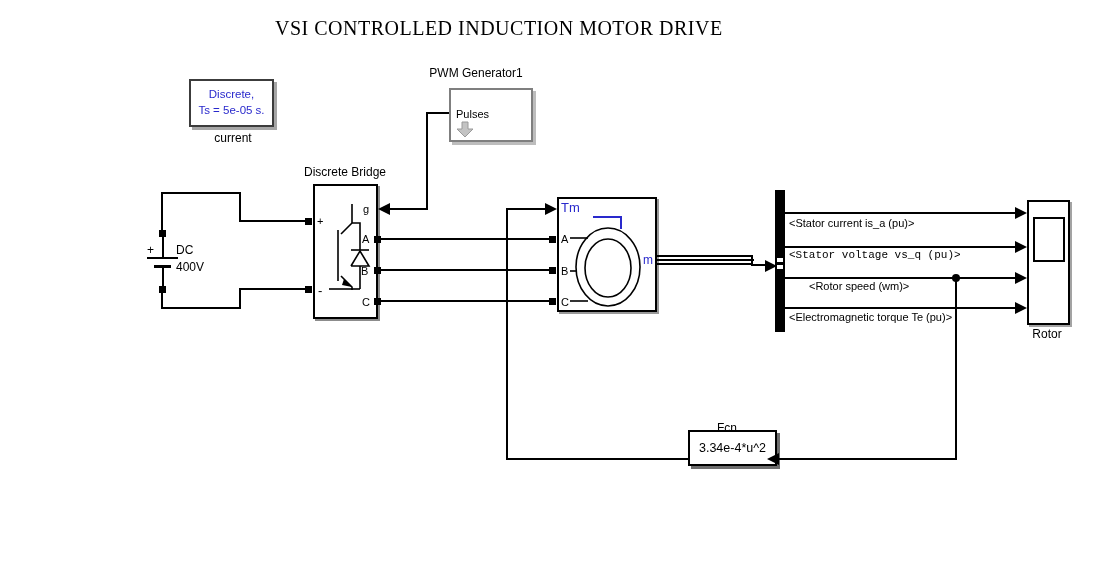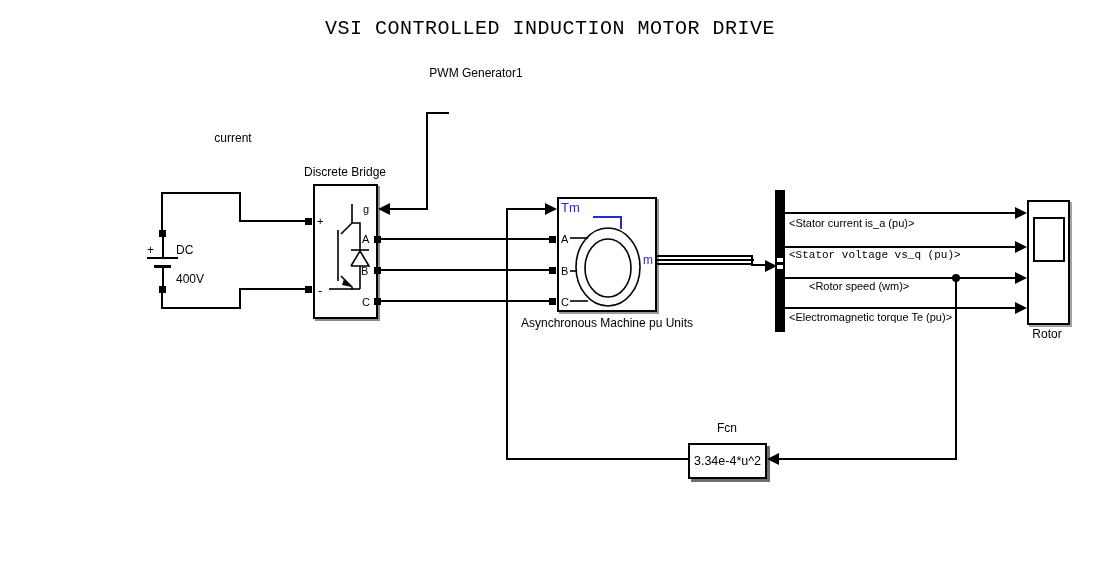--- a/index.html
+++ b/index.html
@@ -2,22 +2,22 @@
 <html><head>
 <meta charset="utf-8">
 <style>
   html,body{margin:0;padding:0;background:#fff;}
   #canvas{
     position:relative;width:1119px;height:563px;background:#fff;overflow:hidden;
     font-family:"Liberation Sans","DejaVu Sans",sans-serif;color:#000;
   }
   .abs{position:absolute;}
   .title{
-    font-family:Liberation Mono, monospace;
-    font-size:20px;letter-spacing:.5px;text-align:right;white-space:nowrap;
+    font-family:Liberation Serif, serif;
+    font-size:20px;letter-spacing:.5px;text-align:left;white-space:nowrap;
   }
   .blk{position:absolute;background:#fff;box-sizing:border-box;}
   .blk-label{position:absolute;font-size:12px;text-align:center;white-space:nowrap;}
   .w{position:absolute;background:#000;}
   .wh{height:2px;}
   .wv{width:2px;}
   .busline{position:absolute;background:#000;height:1.5px;}
   .port{position:absolute;width:7px;height:7px;background:#000;}
   .arr-r{position:absolute;width:0;height:0;border-top:6px solid transparent;border-bottom:6px solid transparent;border-left:12px solid #000;}
   .arr-l{position:absolute;width:0;height:0;border-top:6px solid transparent;border-bottom:6px solid transparent;border-right:12px solid #000;}
@@ -37,32 +37,42 @@
   .bussq{position:absolute;background:#fff;border:1px solid #000;box-sizing:border-box;}
   svg{display:block;}
 </style>
 </head>
 <body>
 
 <div id="canvas">
 
   <div class="abs title" style="left:275px;top:17px;width:500px;">VSI CONTROLLED INDUCTION MOTOR DRIVE</div>
 
+  <div class="blk pg" style="left:189px;top:79px;width:85px;height:48px;">
+    <span class="blue">Discrete,</span>
+    <span class="blue">Ts = 5e-05 s.</span>
+  </div>
   <div class="blk-label" style="left:158px;top:131px;width:150px;">current</div>
 
   <div class="blk-label" style="left:396px;top:66px;width:160px;">PWM Generator1</div>
+  <div class="blk pwm" style="left:449px;top:88px;width:84px;height:54px;">
+    <span class="ptxt" style="left:5px;top:19px;">Pulses</span>
+    <svg class="abs" style="left:6px;top:31px;" width="17" height="17" viewBox="0 0 17 17">
+      <polygon points="5,1 11,1 11,8 16,8 8,16 0,8 5,8" fill="#c3c3c3" stroke="#9a9a9a" stroke-width="1"></polygon>
+    </svg>
+  </div>
 
   <div>
     <span class="ptxt" style="left:147px;top:244px;font-size:12px;">+</span>
     <div class="w" style="left:147px;top:257px;width:31px;height:2px;"></div>
     <div class="w" style="left:154px;top:265px;width:17px;height:3px;"></div>
     <div class="w wv" style="left:162px;top:237px;height:21px;"></div>
     <div class="w wv" style="left:162px;top:268px;height:18px;"></div>
     <div class="ptxt" style="left:176px;top:244px;font-size:12px;">DC</div>
-    <div class="ptxt" style="left:176px;top:261px;font-size:12px;margin-top:12px;">400V</div>
+    <div class="ptxt" style="left:176px;top:261px;font-size:12px;">400V</div>
     <div class="port" style="left:159px;top:230px;"></div>
     <div class="port" style="left:159px;top:286px;"></div>
   </div>
 
   <div class="blk-label" style="left:265px;top:165px;width:160px;">Discrete Bridge</div>
   <div class="blk bridge" style="left:313px;top:184px;width:65px;height:135px;"></div>
   <svg class="abs" style="left:313px;top:184px;pointer-events:none;" width="65" height="135" viewBox="0 0 65 135">
     <g stroke="#000" stroke-width="1.6" fill="none">
       <path d="M39,20 V39 H47 V66"></path>
       <path d="M39,39 L28,50"></path>
@@ -98,41 +108,40 @@
     </g>
     <g stroke="#2929cc" stroke-width="2" fill="none">
       <path d="M36,20 H64 V32"></path>
     </g>
   </svg>
   <span class="ptxt blue" style="left:561px;top:201px;font-size:13px;">Tm</span>
   <span class="ptxt" style="left:561px;top:234px;">A</span>
   <span class="ptxt" style="left:561px;top:266px;">B</span>
   <span class="ptxt" style="left:561px;top:297px;">C</span>
   <span class="ptxt blue" style="left:643px;top:254px;font-size:12px;">m</span>
-  <div class="blk-label" style="left:487px;top:316px;width:240px;">Asynchronous Machine pu Units</div>
   <div class="port" style="left:549px;top:236px;"></div>
   <div class="port" style="left:549px;top:267px;"></div>
   <div class="port" style="left:549px;top:298px;"></div>
 
   <div class="busbar" style="left:775px;top:190px;width:10px;height:142px;"></div>
   <div class="bussq" style="left:776px;top:257px;width:8px;height:6px;"></div>
   <div class="bussq" style="left:776px;top:264px;width:8px;height:6px;"></div>
 
   <div class="sig" style="left:789px;top:218px;">&lt;Stator current is_a (pu)&gt;</div>
   <div class="sig" style="left:789px;top:250px;font-family:Liberation Mono, monospace;">&lt;Stator voltage vs_q (pu)&gt;</div>
   <div class="sig" style="left:789px;top:281px;margin-left:20px;">&lt;Rotor speed (wm)&gt;</div>
   <div class="sig" style="left:789px;top:312px;">&lt;Electromagnetic torque Te (pu)&gt;</div>
 
   <div class="blk scope" style="left:1027px;top:200px;width:43px;height:125px;">
     <div class="scope-screen" style="left:4px;top:15px;width:32px;height:45px;"></div>
   </div>
   <div class="blk-label" style="left:987px;top:327px;width:120px;">Rotor</div>
 
   <div class="blk-label" style="left:667px;top:421px;width:120px;">Fcn</div>
-  <div class="blk fcn" style="left:688px;top:443px;width:79px;height:36px;">
+  <div class="blk fcn" style="left:688px;top:430px;width:89px;height:36px;">
     <span>3.34e-4*u^2</span>
   </div>
 
   <div class="w wh" style="left:161px;top:192px;width:80px;"></div>
   <div class="w wv" style="left:161px;top:192px;height:40px;"></div>
   <div class="w wv" style="left:239px;top:192px;height:30px;"></div>
   <div class="w wh" style="left:240px;top:220px;width:66px;"></div>
   <div class="w wv" style="left:161px;top:292px;height:17px;"></div>
   <div class="w wh" style="left:161px;top:307px;width:80px;"></div>
   <div class="w wv" style="left:239px;top:288px;height:21px;"></div>

